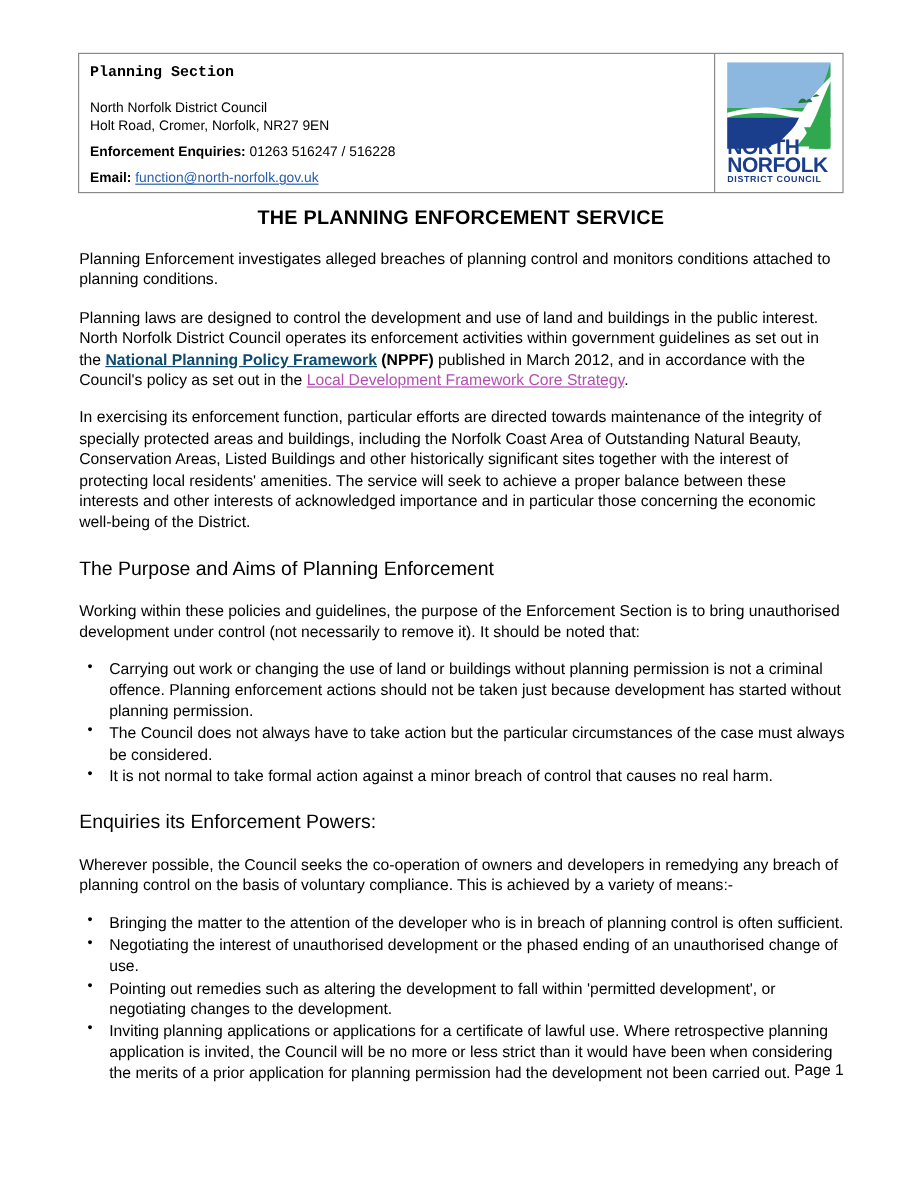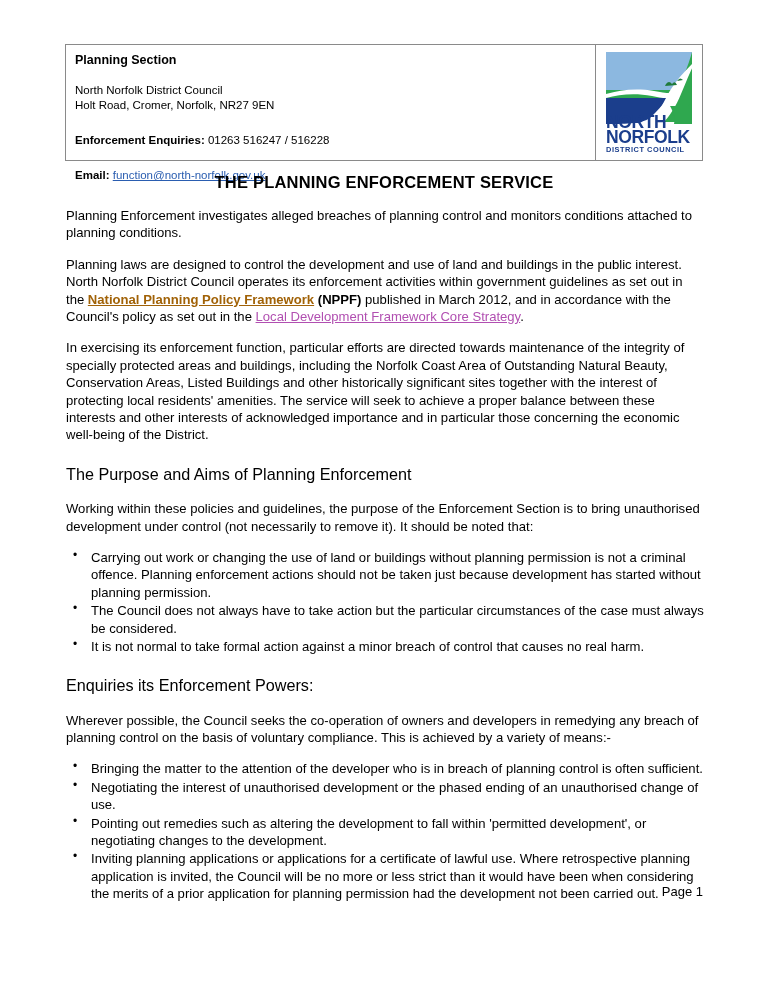--- a/index.html
+++ b/index.html
@@ -46,27 +46,28 @@
     display: flex;
     align-items: center;
     justify-content: center;
     padding: 4px;
   }
   .hdr-title {
     font-size: 12.5px;
     font-weight: bold;
     line-height: 1.25;
     margin: 0 0 14px 0;
+    font-family: Liberation Mono, monospace;
   }
   .hdr-line {
     font-size: 11.5px;
     line-height: 1.33;
     margin: 0;
   }
-  .hdr-line.spaced { margin-top: 20px; }
+  .hdr-line.spaced { margin-top: 7px; }
   .hdr-label { font-weight: bold; }
   .mail-link {
     color: #2a5db0;
     text-decoration: underline;
   }
 
   
   .logo {
     width: 94px;
     height: 105px;
@@ -99,21 +100,21 @@
     margin: 0 0 14px 0;
     text-align: left;
   }
   h2.section {
     font-size: 16.2px;
     font-weight: normal;
     line-height: 1.25;
     margin: 20px 0 16px 0;
   }
   a.link-blue {
-    color: #a16207;
+    color: #0c4a6e;
     font-weight: bold;
     text-decoration: underline;
   }
   a.link-purple {
     color: #b14fb1;
     text-decoration: underline;
   }
   ul.bullets {
     list-style: none;
     margin: 0 0 14px 0;

